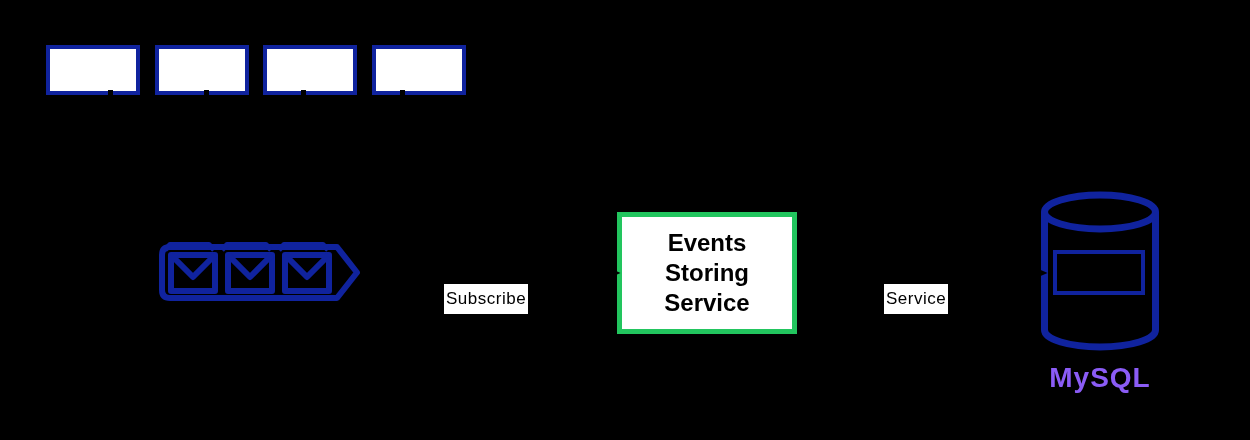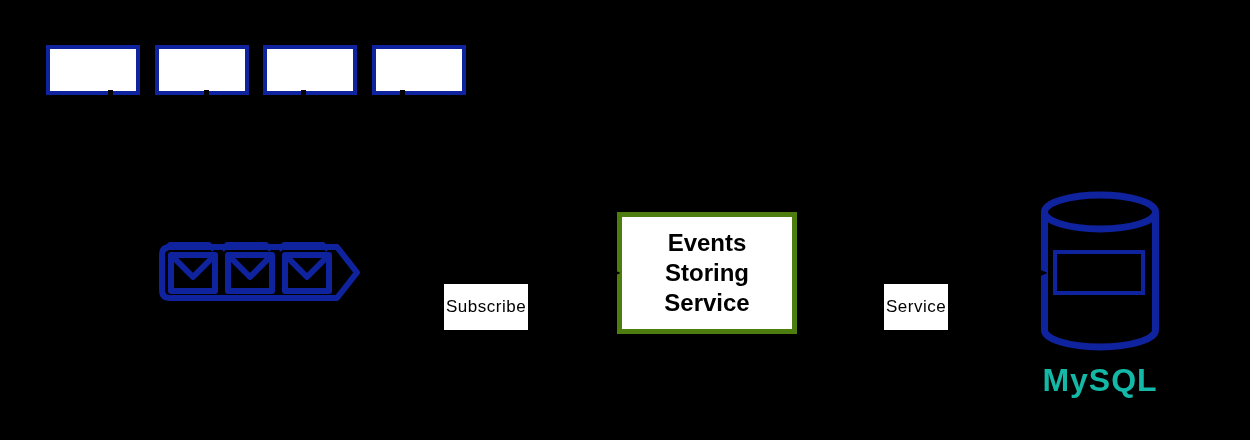--- a/index.html
+++ b/index.html
@@ -31,44 +31,44 @@
   #queue-svg{position:absolute;left:155px;top:233px;}
   
   #mysql-svg{position:absolute;left:1035px;top:188px;}
   
   #connector-svg{position:absolute;left:0;top:0;z-index:5;}
 
   
   .events-box{
     position:absolute;left:617px;top:212px;width:180px;height:122px;
     box-sizing:border-box;
-    background:#fff;border:5px solid #4d7c0f;
+    background:#fff;border:5px solid #22c55e;
     display:flex;align-items:center;justify-content:center;
     text-align:center;
     color:#000;font-weight:bold;font-size:24px;line-height:30px;
     white-space:pre-line;
     z-index:2;
   }
 
   
   .edge-label{
     position:absolute;top:284px;height:22px;line-height:22px;
     background:#fff;color:#000;
     font-size:17px;letter-spacing:0.5px;
-    padding:12px 2px;
+    padding:4px 2px;
     z-index:6;
   }
   .edge-label.subscribe{left:444px;}
   .edge-label.publish{left:884px;}
 
   
   .mysql-caption{
     position:absolute;left:1035px;top:362px;width:130px;
     text-align:center;
-    color:#14b8a6;font-weight:bold;font-size:32px;letter-spacing:1px;
+    color:#8b5cf6;font-weight:bold;font-size:28px;letter-spacing:1px;
   }
 </style>
 </head>
 <body>
 
 <div id="canvas">
 
   <div class="ph-rect r1"></div>
   <div class="ph-rect r2"></div>
   <div class="ph-rect r3"></div>

